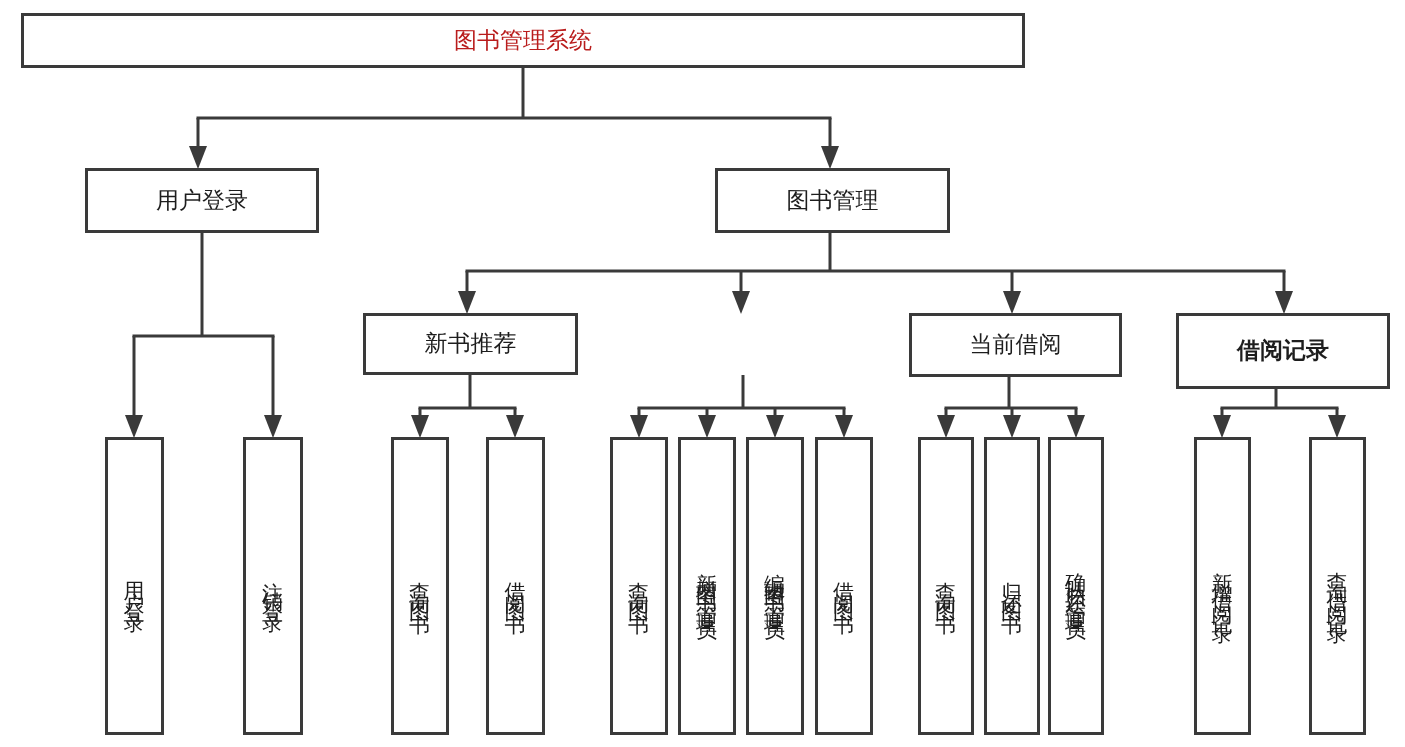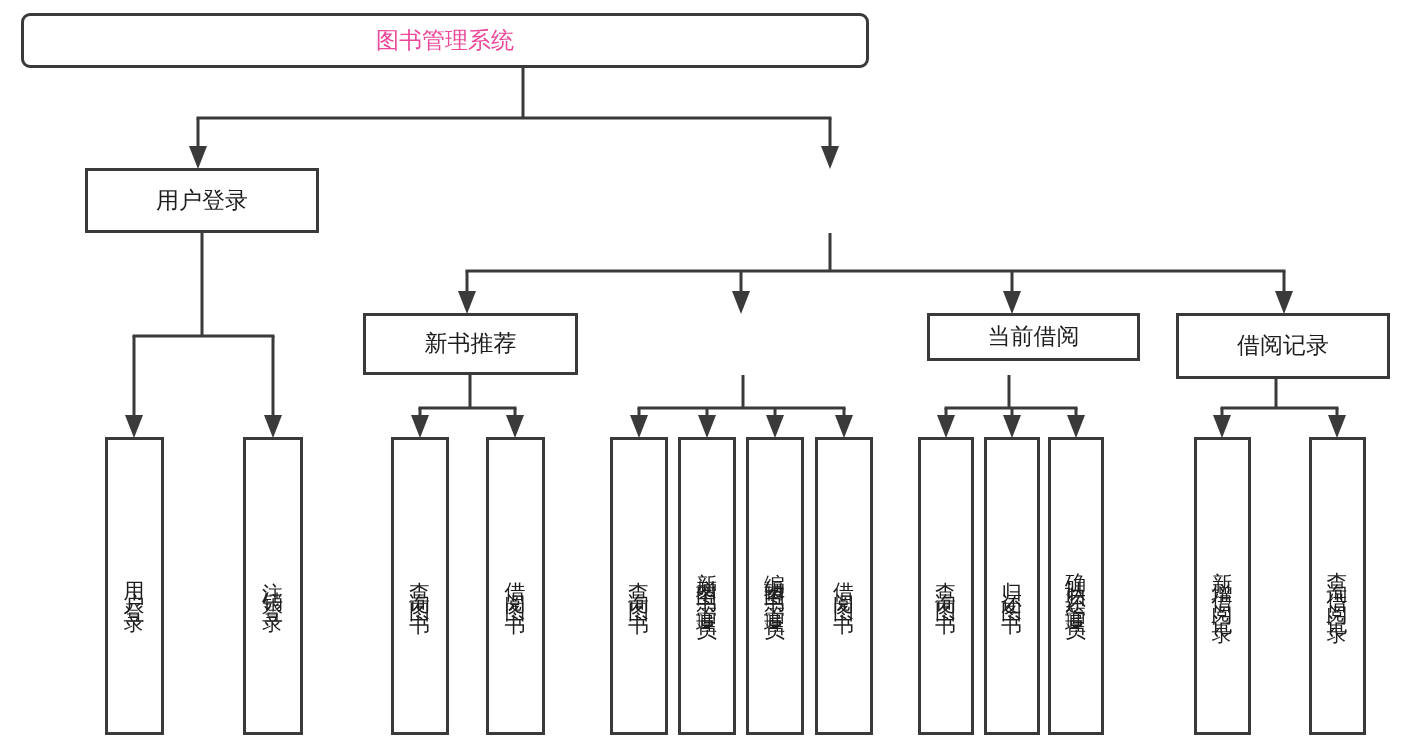--- a/index.html
+++ b/index.html
@@ -93,25 +93,26 @@
       <line x1="1076" y1="408" x2="1076" y2="419" stroke="#3a3a3a" stroke-width="3"></line>
       <polygon points="1067,415 1085,415 1076,438" fill="#3a3a3a"></polygon>
       <line x1="1276" y1="375" x2="1276" y2="408" stroke="#3a3a3a" stroke-width="3"></line>
       <line x1="1220.5" y1="408" x2="1338.5" y2="408" stroke="#3a3a3a" stroke-width="3"></line>
       <line x1="1222" y1="408" x2="1222" y2="419" stroke="#3a3a3a" stroke-width="3"></line>
       <polygon points="1213,415 1231,415 1222,438" fill="#3a3a3a"></polygon>
       <line x1="1337" y1="408" x2="1337" y2="419" stroke="#3a3a3a" stroke-width="3"></line>
       <polygon points="1328,415 1346,415 1337,438" fill="#3a3a3a"></polygon>
     </svg>
   <div class="layer" id="nodes-layer">
-      <div class="node horizontal" style="left: 21px; top: 13px; width: 848px; height: 55px; border-color: rgb(58, 58, 58); background: rgb(255, 255, 255); color: #ec4899; border-radius: 9px;">图书管理系统</div>
+      <div class="node horizontal" style="left: 21px; top: 13px; width: 1004px; height: 55px; border-color: rgb(58, 58, 58); background: rgb(255, 255, 255); color: #b91c1c;">图书管理系统</div>
       <div class="node horizontal" style="left: 85px; top: 168px; width: 234px; height: 65px; border-color: rgb(58, 58, 58); background: rgb(255, 255, 255); color: rgb(29, 29, 29);">用户登录</div>
+      <div class="node horizontal" style="left: 715px; top: 168px; width: 235px; height: 65px; border-color: rgb(58, 58, 58); background: rgb(255, 255, 255); color: rgb(29, 29, 29);">图书管理</div>
       <div class="node horizontal" style="left: 363px; top: 313px; width: 215px; height: 62px; border-color: rgb(58, 58, 58); background: rgb(255, 255, 255); color: rgb(29, 29, 29);">新书推荐</div>
-      <div class="node horizontal" style="left: 909px; top: 313px; width: 213px; height: 48px; border-color: rgb(58, 58, 58); background: rgb(255, 255, 255); color: rgb(29, 29, 29); margin-left: 18px;">当前借阅</div>
-      <div class="node horizontal" style="left: 1176px; top: 313px; width: 214px; height: 66px; border-color: rgb(58, 58, 58); background: rgb(255, 255, 255); color: rgb(29, 29, 29);">借阅记录</div>
+      <div class="node horizontal" style="left: 909px; top: 313px; width: 213px; height: 64px; border-color: rgb(58, 58, 58); background: rgb(255, 255, 255); color: rgb(29, 29, 29);">当前借阅</div>
+      <div class="node horizontal" style="left: 1176px; top: 313px; width: 214px; height: 76px; border-color: rgb(58, 58, 58); background: rgb(255, 255, 255); color: rgb(29, 29, 29); font-weight: bold;">借阅记录</div>
       <div class="node vertical" style="left: 105px; top: 437px; width: 59px; height: 298px; border-color: rgb(58, 58, 58); background: rgb(255, 255, 255); color: rgb(29, 29, 29); letter-spacing: 0.5em;">用户登录</div>
       <div class="node vertical" style="left: 243px; top: 437px; width: 60px; height: 298px; border-color: rgb(58, 58, 58); background: rgb(255, 255, 255); color: rgb(29, 29, 29); letter-spacing: 0.5em;">注销登录</div>
       <div class="node vertical" style="left: 391px; top: 437px; width: 58px; height: 298px; border-color: rgb(58, 58, 58); background: rgb(255, 255, 255); color: rgb(29, 29, 29); letter-spacing: 0.5em;">查询图书</div>
       <div class="node vertical" style="left: 486px; top: 437px; width: 59px; height: 298px; border-color: rgb(58, 58, 58); background: rgb(255, 255, 255); color: rgb(29, 29, 29); letter-spacing: 0.5em;">借阅图书</div>
       <div class="node vertical" style="left: 610px; top: 437px; width: 58px; height: 298px; border-color: rgb(58, 58, 58); background: rgb(255, 255, 255); color: rgb(29, 29, 29); letter-spacing: 0.5em;">查询图书</div>
       <div class="node vertical" style="left: 678px; top: 437px; width: 58px; height: 298px; border-color: rgb(58, 58, 58); background: rgb(255, 255, 255); color: rgb(29, 29, 29); letter-spacing: 0.32em;">新增图书（管理员）</div>
       <div class="node vertical" style="left: 746px; top: 437px; width: 58px; height: 298px; border-color: rgb(58, 58, 58); background: rgb(255, 255, 255); color: rgb(29, 29, 29); letter-spacing: 0.32em;">编辑图书（管理员）</div>
       <div class="node vertical" style="left: 815px; top: 437px; width: 58px; height: 298px; border-color: rgb(58, 58, 58); background: rgb(255, 255, 255); color: rgb(29, 29, 29); letter-spacing: 0.5em;">借阅图书</div>
       <div class="node vertical" style="left: 918px; top: 437px; width: 56px; height: 298px; border-color: rgb(58, 58, 58); background: rgb(255, 255, 255); color: rgb(29, 29, 29); letter-spacing: 0.5em;">查询图书</div>
       <div class="node vertical" style="left: 984px; top: 437px; width: 56px; height: 298px; border-color: rgb(58, 58, 58); background: rgb(255, 255, 255); color: rgb(29, 29, 29); letter-spacing: 0.5em;">归还图书</div>

